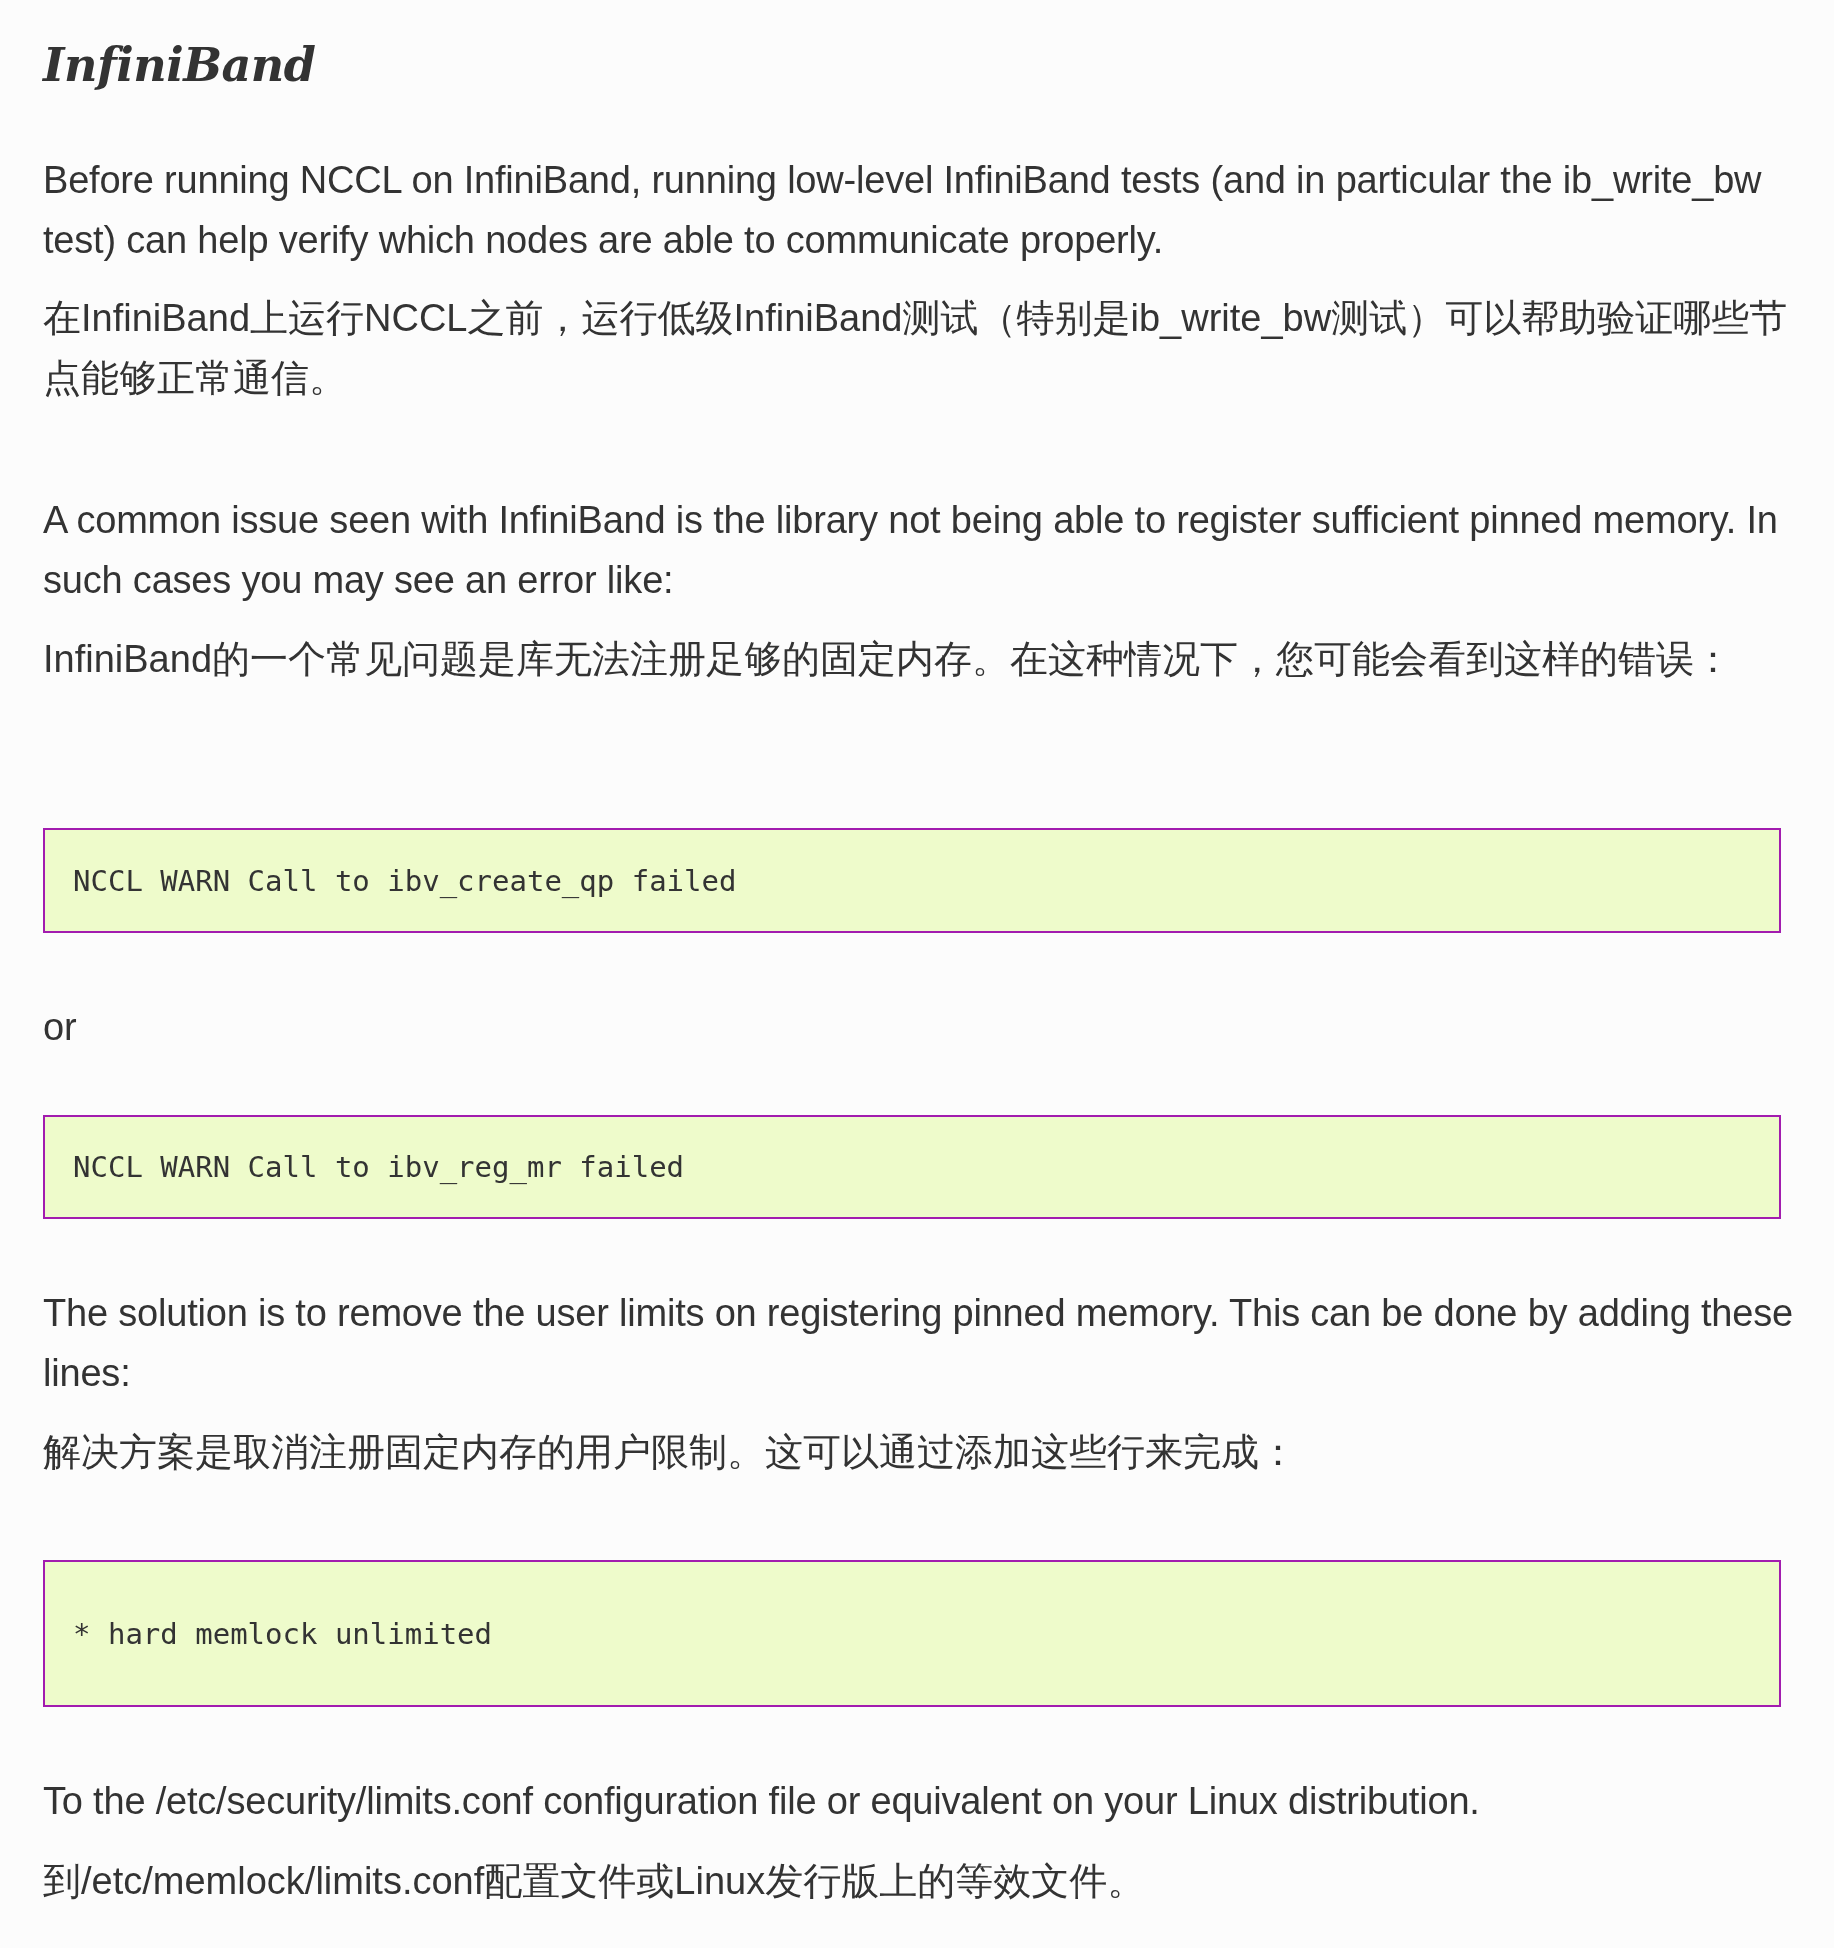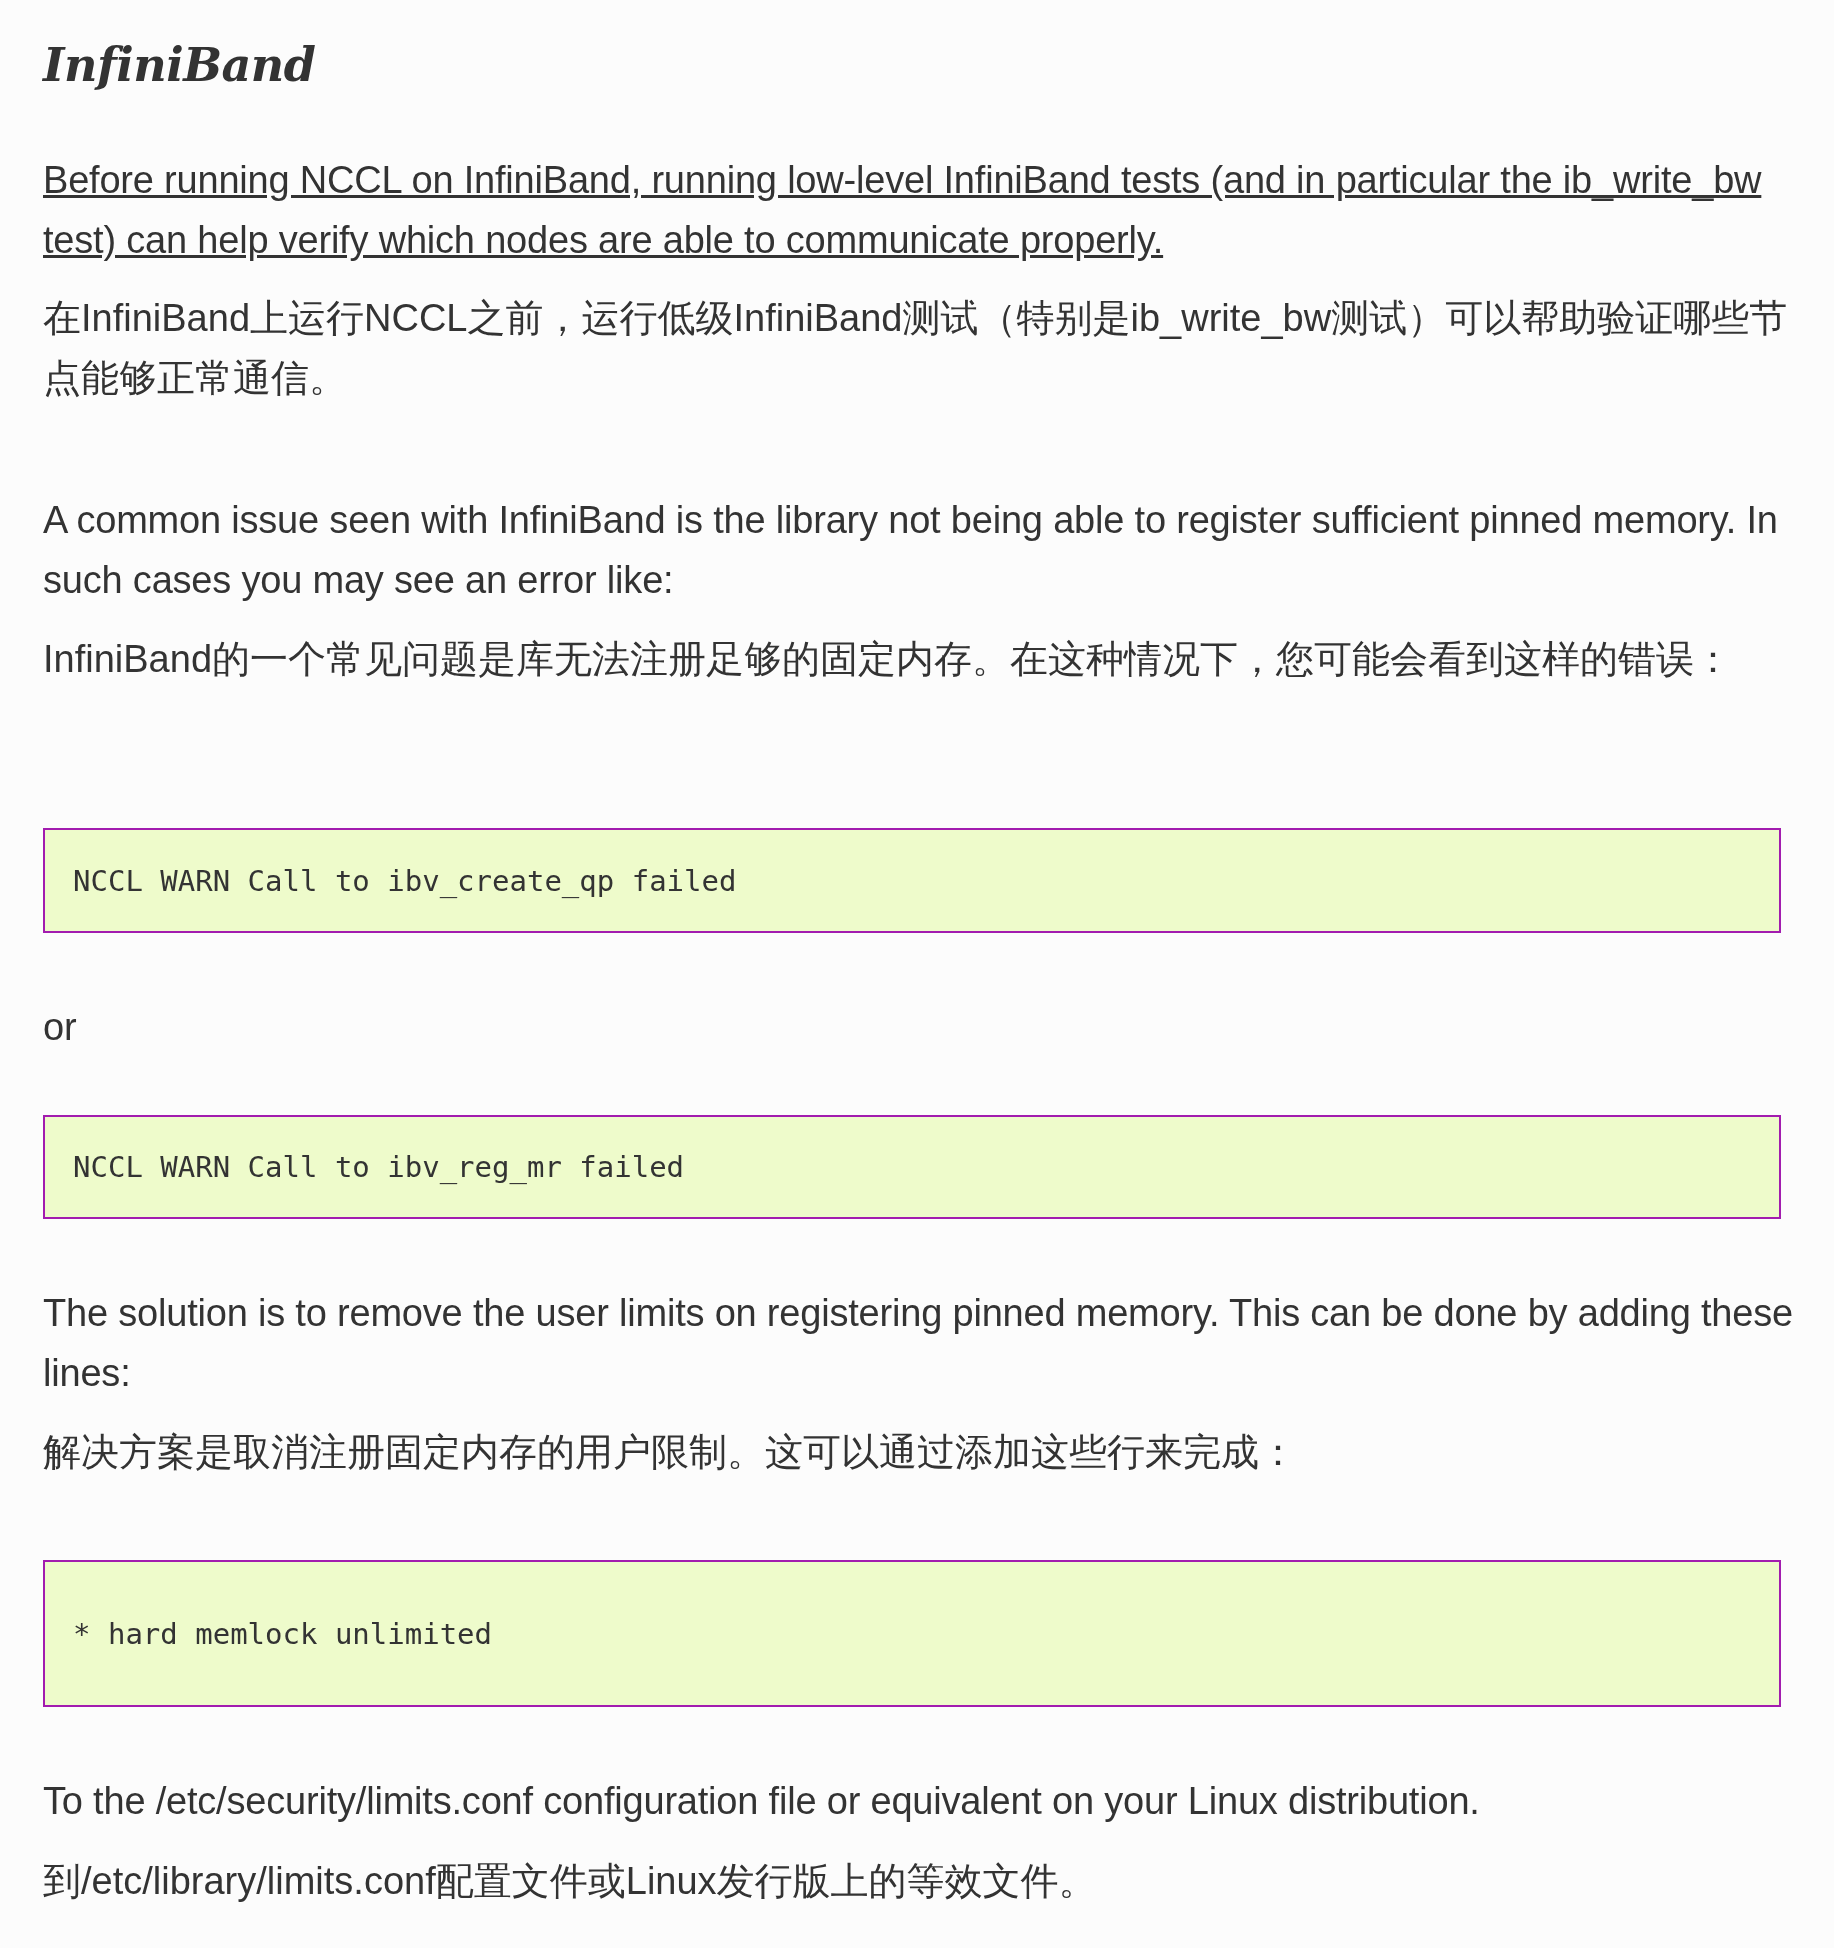--- a/index.html
+++ b/index.html
@@ -53,21 +53,21 @@
   }
   .code .line { white-space: pre; line-height: 42px; display: block; }
 </style>
 </head>
 <body>
 
 <div class="page">
 
   <h2 class="title">InfiniBand</h2>
 
-  <p class="txt" style="top:150px;text-decoration:underline;">Before running NCCL on InfiniBand, running low-level InfiniBand tests (and in particular the ib_write_bw test) can help verify which nodes are able to communicate properly.</p>
+  <p class="txt" style="top:150px;">Before running NCCL on InfiniBand, running low-level InfiniBand tests (and in particular the ib_write_bw test) can help verify which nodes are able to communicate properly.</p>
   <p class="txt zh" style="top:288px;">在InfiniBand上运行NCCL之前，运行低级InfiniBand测试（特别是ib_write_bw测试）可以帮助验证哪些节点能够正常通信。</p>
 
   <p class="txt" style="top:490px;">A common issue seen with InfiniBand is the library not being able to register sufficient pinned memory. In such cases you may see an error like:</p>
   <p class="txt zh" style="top:629px;">InfiniBand的一个常见问题是库无法注册足够的固定内存。在这种情况下，您可能会看到这样的错误：</p>
 
   <div class="code" style="top:828px; height:105px;">
     <span class="line">NCCL WARN Call to ibv_create_qp failed</span>
   </div>
 
   <p class="txt" style="top:997px;">or</p>
@@ -77,15 +77,15 @@
   </div>
 
   <p class="txt" style="top:1283px;">The solution is to remove the user limits on registering pinned memory. This can be done by adding these lines:</p>
   <p class="txt zh" style="top:1422px;">解决方案是取消注册固定内存的用户限制。这可以通过添加这些行来完成：</p>
 
   <div class="code" style="top:1560px; height:147px;">
     <span class="line">* hard memlock unlimited</span>
   </div>
 
   <p class="txt" style="top:1771px;">To the /etc/security/limits.conf configuration file or equivalent on your Linux distribution.</p>
-  <p class="txt zh" style="top:1851px;">到/etc/library/limits.conf配置文件或Linux发行版上的等效文件。</p>
+  <p class="txt zh" style="top:1851px;">到/etc/memlock/limits.conf配置文件或Linux发行版上的等效文件。</p>
 
 </div>
 
 </body></html>

